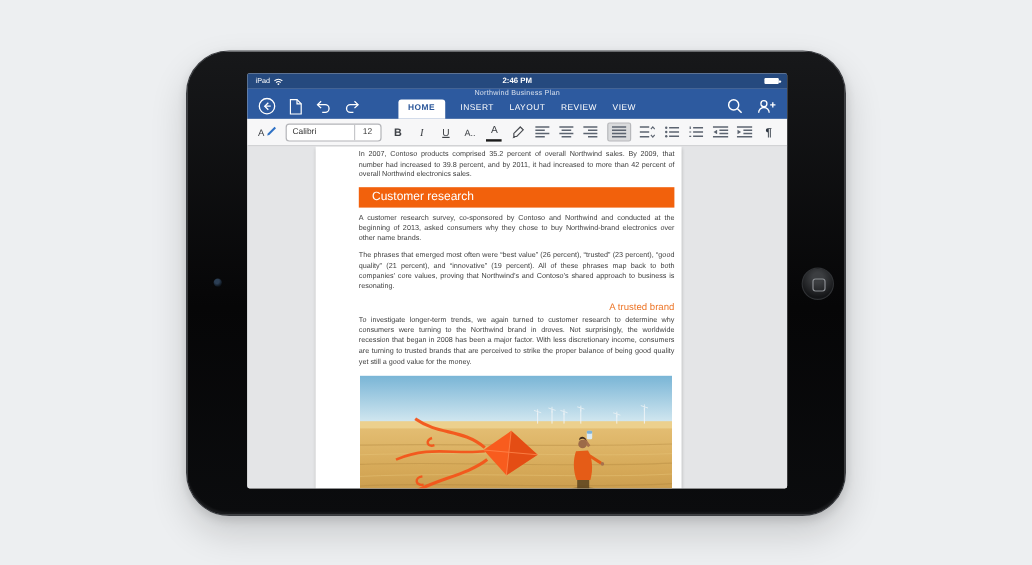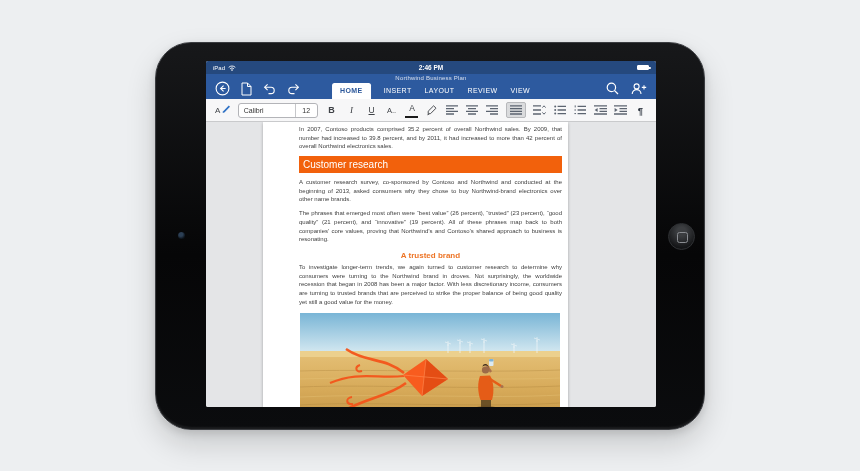--- a/index.html
+++ b/index.html
@@ -66,23 +66,23 @@
   .pen-a { display:flex; align-items:center; gap:1px; }
   .pen-a .a { font-size:8px; color:#3f4247; }
 
   
   .doc-area { position:relative; height:285px; background:#e4e5e7; overflow:hidden; }
   .page { position:absolute; left:57px; top:0; width:305px; height:285px; background:#fff;
     box-shadow:0 1px 3px rgba(0,0,0,.28); cursor:text; }
   .page-content { padding:3px 6px 0 36px; }
   .page-content p { font-size:6px; line-height:1.45; color:#3e3e3e; text-align:justify; }
   .h1-banner { height:17px; line-height:17px; background:#f2610c; color:#fff;
-    font-size:10px; font-weight:400; padding-left:4px; margin:5px 0 5px;
+    font-size:10px; font-weight:400; padding-left:11px; margin:5px 0 5px;
     white-space:nowrap; overflow:hidden; }
-  .h2-head { color:#ed7527; font-size:8px; font-weight:700; margin:7px 0 3px; text-align:center; }
+  .h2-head { color:#ed7527; font-size:8px; font-weight:400; margin:7px 0 3px; text-align:right; }
   .sp { margin-top:5px; }
   .photo { margin:7px 0 0 1px; width:260px; height:119px; display:block; }
 </style>
 </head>
 <body>
 
 <div class="stage">
   <div class="tablet">
     <div class="camera"></div>
     <div class="home-btn"></div>

